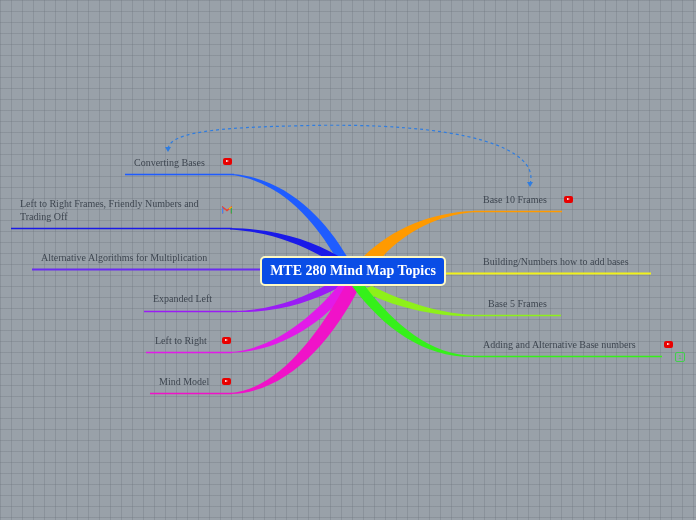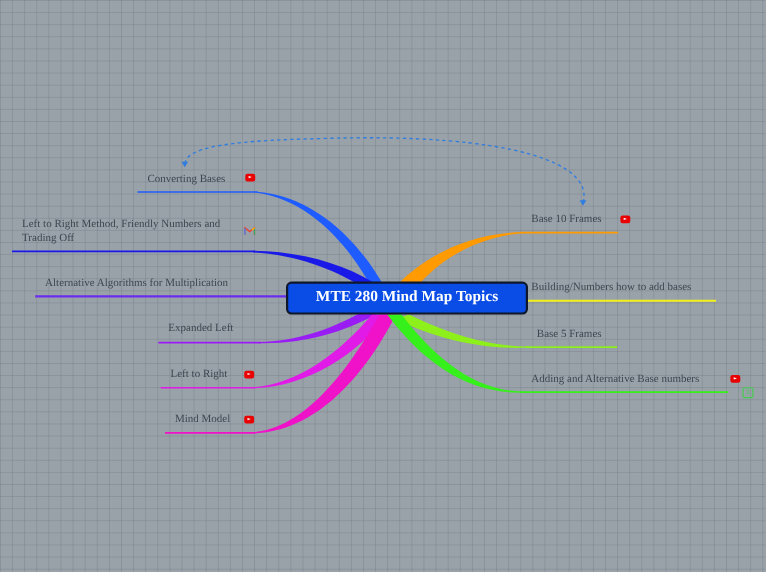--- a/index.html
+++ b/index.html
@@ -12,22 +12,22 @@
       background-size: 11px 11px;
       font-family: "Liberation Serif", "DejaVu Serif", serif;
     }
     #canvas { position: absolute; left: 0; top: 0; width: 696px; height: 520px; }
     .topic {
       position: absolute; font-size: 10px; color: #3e4650; line-height: 13px;
       white-space: nowrap; cursor: pointer;
     }
     .topic.wrap { white-space: normal; width: 200px; }
     .central {
-      position: absolute; left: 260px; top: 256px; width: 220px; height: 30px;
-      background: #0a4de6; border: 2px solid #0f172a; border-radius: 5px;
+      position: absolute; left: 260px; top: 256px; width: 186px; height: 30px;
+      background: #0a4de6; border: 2px solid #fef9c3; border-radius: 5px;
       box-sizing: border-box; color: #ffffff; font-weight: bold; font-size: 14px;
       display: flex; align-items: center; justify-content: center;
       font-family: "Liberation Serif", "DejaVu Serif", serif; cursor: pointer;
     }
     .yt {
       position: absolute; width: 9px; height: 7px; background: #e90000; border-radius: 2px; cursor: pointer;
     }
     .yt::after {
       content: ""; position: absolute; left: 3px; top: 2px;
       border-left: 3px solid #fff; border-top: 1.5px solid transparent; border-bottom: 1.5px solid transparent;
@@ -92,21 +92,21 @@
 <div class="central">
   <span>MTE 280 Mind Map Topics</span>
 </div>
 
 <div class="topic" style="left:134px; top:156px;">
   <span>Converting Bases</span>
 </div>
 <div class="yt" style="left:223px; top:158px;"></div>
 
 <div class="topic wrap" style="left:20px; top:197px;">
-  <span>Left to Right Method, Friendly Numbers and Trading Off</span>
+  <span>Left to Right Frames, Friendly Numbers and Trading Off</span>
 </div>
 <svg class="gmail" style="left:222px; top:206px;" viewBox="0 0 10 8">
   <path d="M0.5 7.5 V1 L5 4.5 L9.5 1 V7.5" fill="none" stroke="#ea4335" stroke-width="1.4"></path>
   <line x1="0.5" y1="1.5" x2="0.5" y2="7.5" stroke="#4285f4" stroke-width="1.4"></line>
   <line x1="9.5" y1="1.5" x2="9.5" y2="7.5" stroke="#34a853" stroke-width="1.4"></line>
   <line x1="7" y1="3" x2="9.5" y2="1" stroke="#fbbc04" stroke-width="1.2"></line>
 </svg>
 
 <div class="topic" style="left:41px; top:251px;">
   <span>Alternative Algorithms for Multiplication</span>

